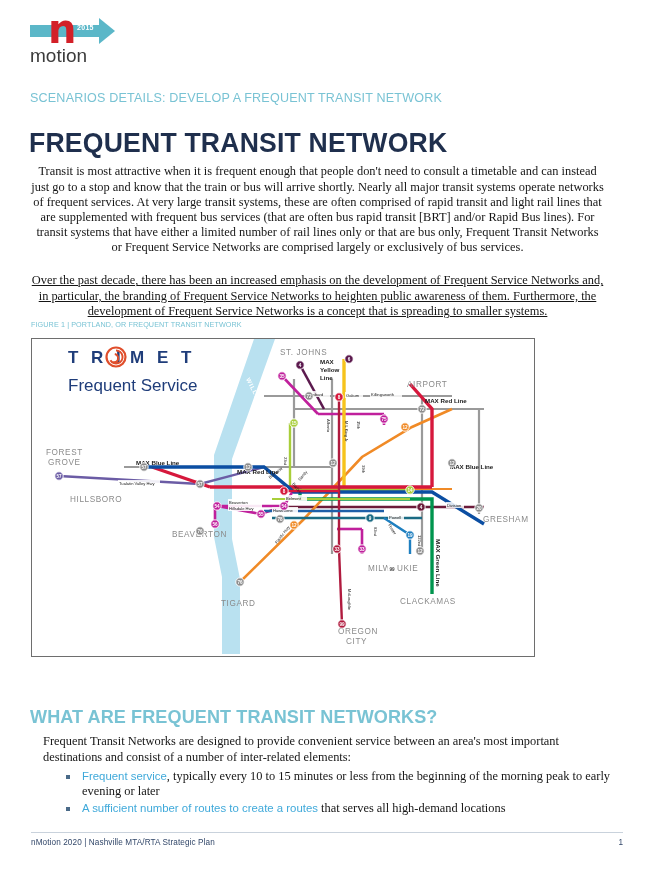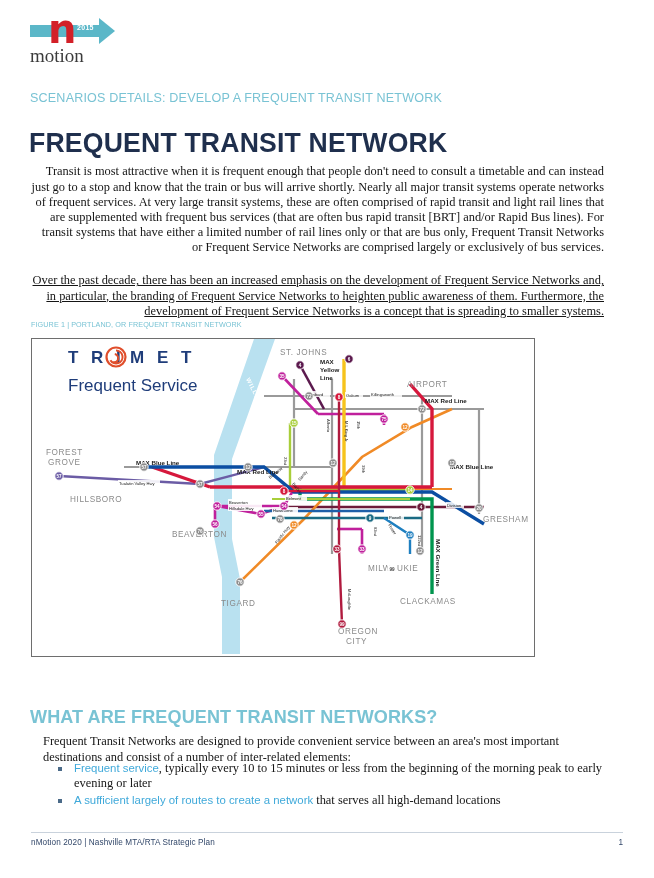--- a/index.html
+++ b/index.html
@@ -64,21 +64,21 @@
     font-family: "Liberation Sans", sans-serif;
     font-size: 7px;
     font-weight: bold;
     color: #ffffff;
     letter-spacing: 0.3px;
   }
   .logo-word {
     position: absolute;
     left: 0;
     top: 33px;
-    font-family: Liberation Serif, serif;
+    font-family: Liberation Sans, sans-serif;
     font-size: 19px;
     color: #3B3B3B;
     letter-spacing: 0px;
   }
 
   
   .eyebrow {
     position: absolute;
     left: 30px;
     top: 90px;
@@ -105,21 +105,21 @@
 
   
   .para {
     position: absolute;
     left: 31px;
     width: 573px;
     font-family: "Liberation Serif", serif;
     font-size: 12.4px;
     line-height: 15.2px;
     color: #151515;
-    text-align: right;
+    text-align: center;
   }
   #para1 { top: 152px; }
   #para2 { top: 261px; text-decoration: underline; }
 
   
   .figure-caption {
     position: absolute;
     left: 31px;
     top: 320px;
     font-family: "Liberation Sans", sans-serif;
@@ -164,21 +164,21 @@
     font-size: 12.4px;
     line-height: 15.2px;
     color: #151515;
     margin-left: 12px;
   }
   .bullets {
     position: absolute;
     left: 52px;
     top: 757px;
     width: 552px;
-    margin: 4px;
+    margin: 12px;
     padding: 0;
     list-style: none;
   }
   .bullets li {
     position: relative;
     padding-left: 18px;
     font-family: "Liberation Serif", serif;
     font-size: 12.4px;
     line-height: 15.2px;
     color: #151515;
@@ -531,19 +531,19 @@
 <h2 class="section-head">WHAT ARE FREQUENT TRANSIT NETWORKS?</h2>
 <p class="intro">Frequent Transit Networks are designed to provide convenient service between an area's most important destinations and consist of a number of inter-related elements:</p>
 
 <ul class="bullets">
   <li>
     <span class="sq"></span>
     <span class="hl">Frequent service</span><span>, typically every 10 to 15 minutes or less from the beginning of the morning peak to early evening or later</span>
   </li>
   <li>
     <span class="sq"></span>
-    <span class="hl">A sufficient largely of routes to create a network</span><span> that serves all high-demand locations</span>
+    <span class="hl">A sufficient number of routes to create a routes</span><span> that serves all high-demand locations</span>
   </li>
 </ul>
 
 <div class="footer-rule"></div>
 <div class="footer-left">nMotion 2020 | Nashville MTA/RTA Strategic Plan</div>
 <div class="footer-page">1</div>
 
 </body></html>

